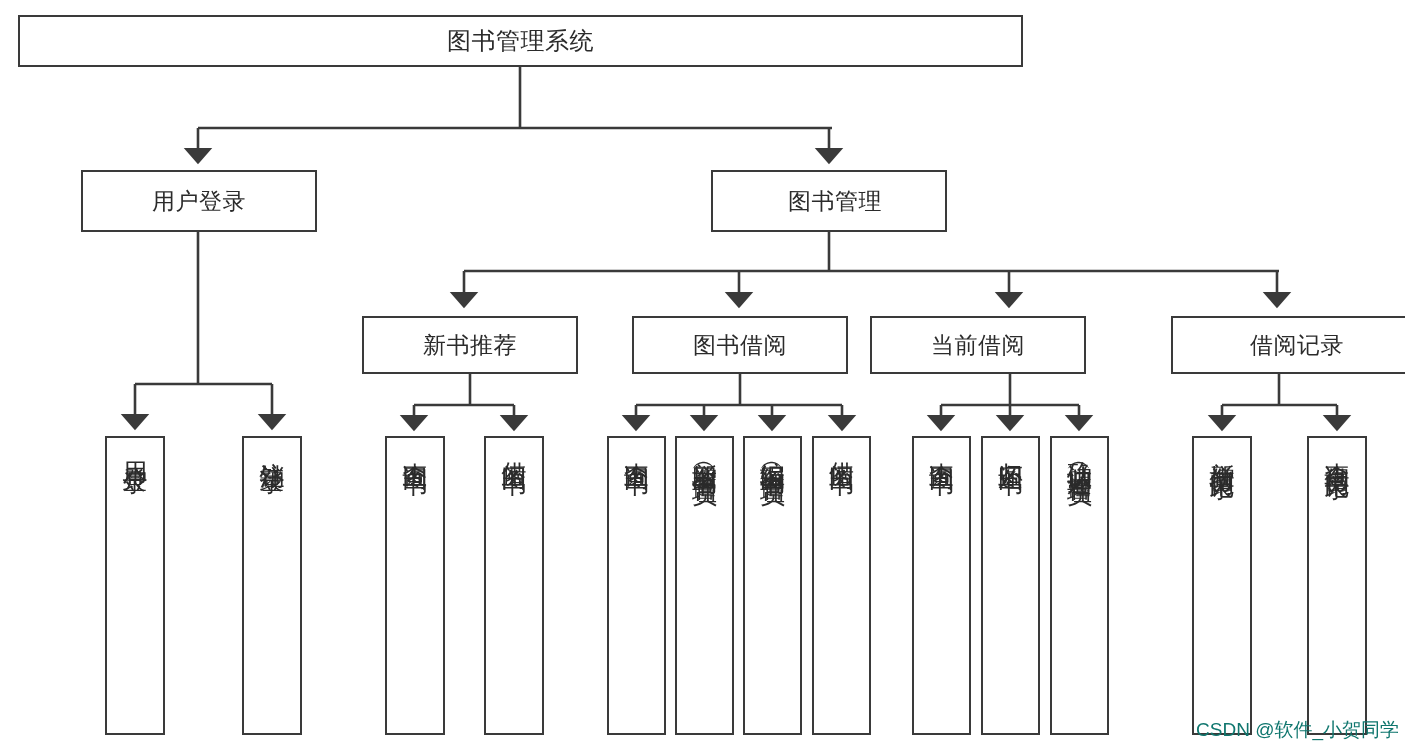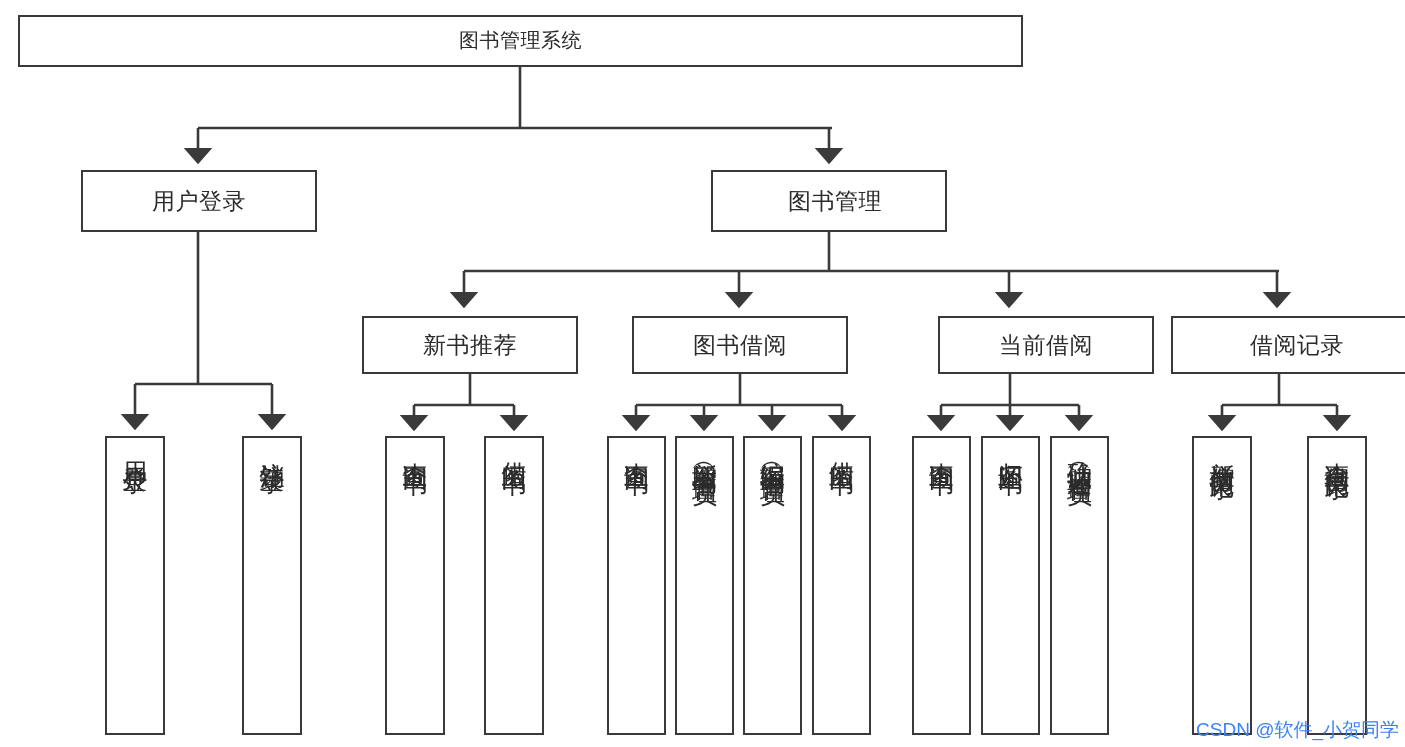--- a/index.html
+++ b/index.html
@@ -22,21 +22,21 @@
     justify-content:center;
     color:#2b2b2b;
   }
   .node .lbl{
     display:block;
     line-height:1.08;
     letter-spacing:0.5px;
     white-space:pre;
   }
   .h-node .lbl{font-size:23px;}
-  .root .lbl{font-size:20px;}
+  .root .lbl{font-size:24px;}
 
   
   .leaf{
     align-items:flex-start;
     justify-content:center;
     padding-top:4px;
   }
   .leaf .lbl{
     writing-mode:vertical-rl;
     text-orientation:upright;
@@ -45,21 +45,21 @@
     letter-spacing:3px;
     text-align:center;
     white-space:pre;
   }
 
   .watermark{
     position:absolute;
     right:6px;
     bottom:4px;
     font-size:19px;
-    color:#3b82f6;
+    color:#0f766e;
     white-space:pre;
     pointer-events:none;
   }
 </style>
 </head>
 <body>
 
 <div id="stage">
 
   <svg id="wires" viewBox="0 0 1405 747">
@@ -122,21 +122,21 @@
   <div class="node h-node" style="left:711px;top:170px;width:236px;height:62px;padding-left:12px;">
     <span class="lbl">图书管理</span>
   </div>
 
   <div class="node h-node" style="left:362px;top:316px;width:216px;height:58px;">
     <span class="lbl">新书推荐</span>
   </div>
   <div class="node h-node" style="left:632px;top:316px;width:216px;height:58px;">
     <span class="lbl">图书借阅</span>
   </div>
-  <div class="node h-node" style="left:938px;top:316px;width:216px;height:58px;text-align:right;">
+  <div class="node h-node" style="left:870px;top:316px;width:216px;height:58px;text-align:right;">
     <span class="lbl">当前借阅</span>
   </div>
   <div class="node h-node" style="left:1171px;top:316px;width:252px;height:58px;">
     <span class="lbl">借阅记录</span>
   </div>
 
   <div class="node leaf" style="left:105px;top:436px;width:60px;height:299px;">
     <span class="lbl">用户登录</span>
   </div>
   <div class="node leaf" style="left:242px;top:436px;width:60px;height:299px;">

